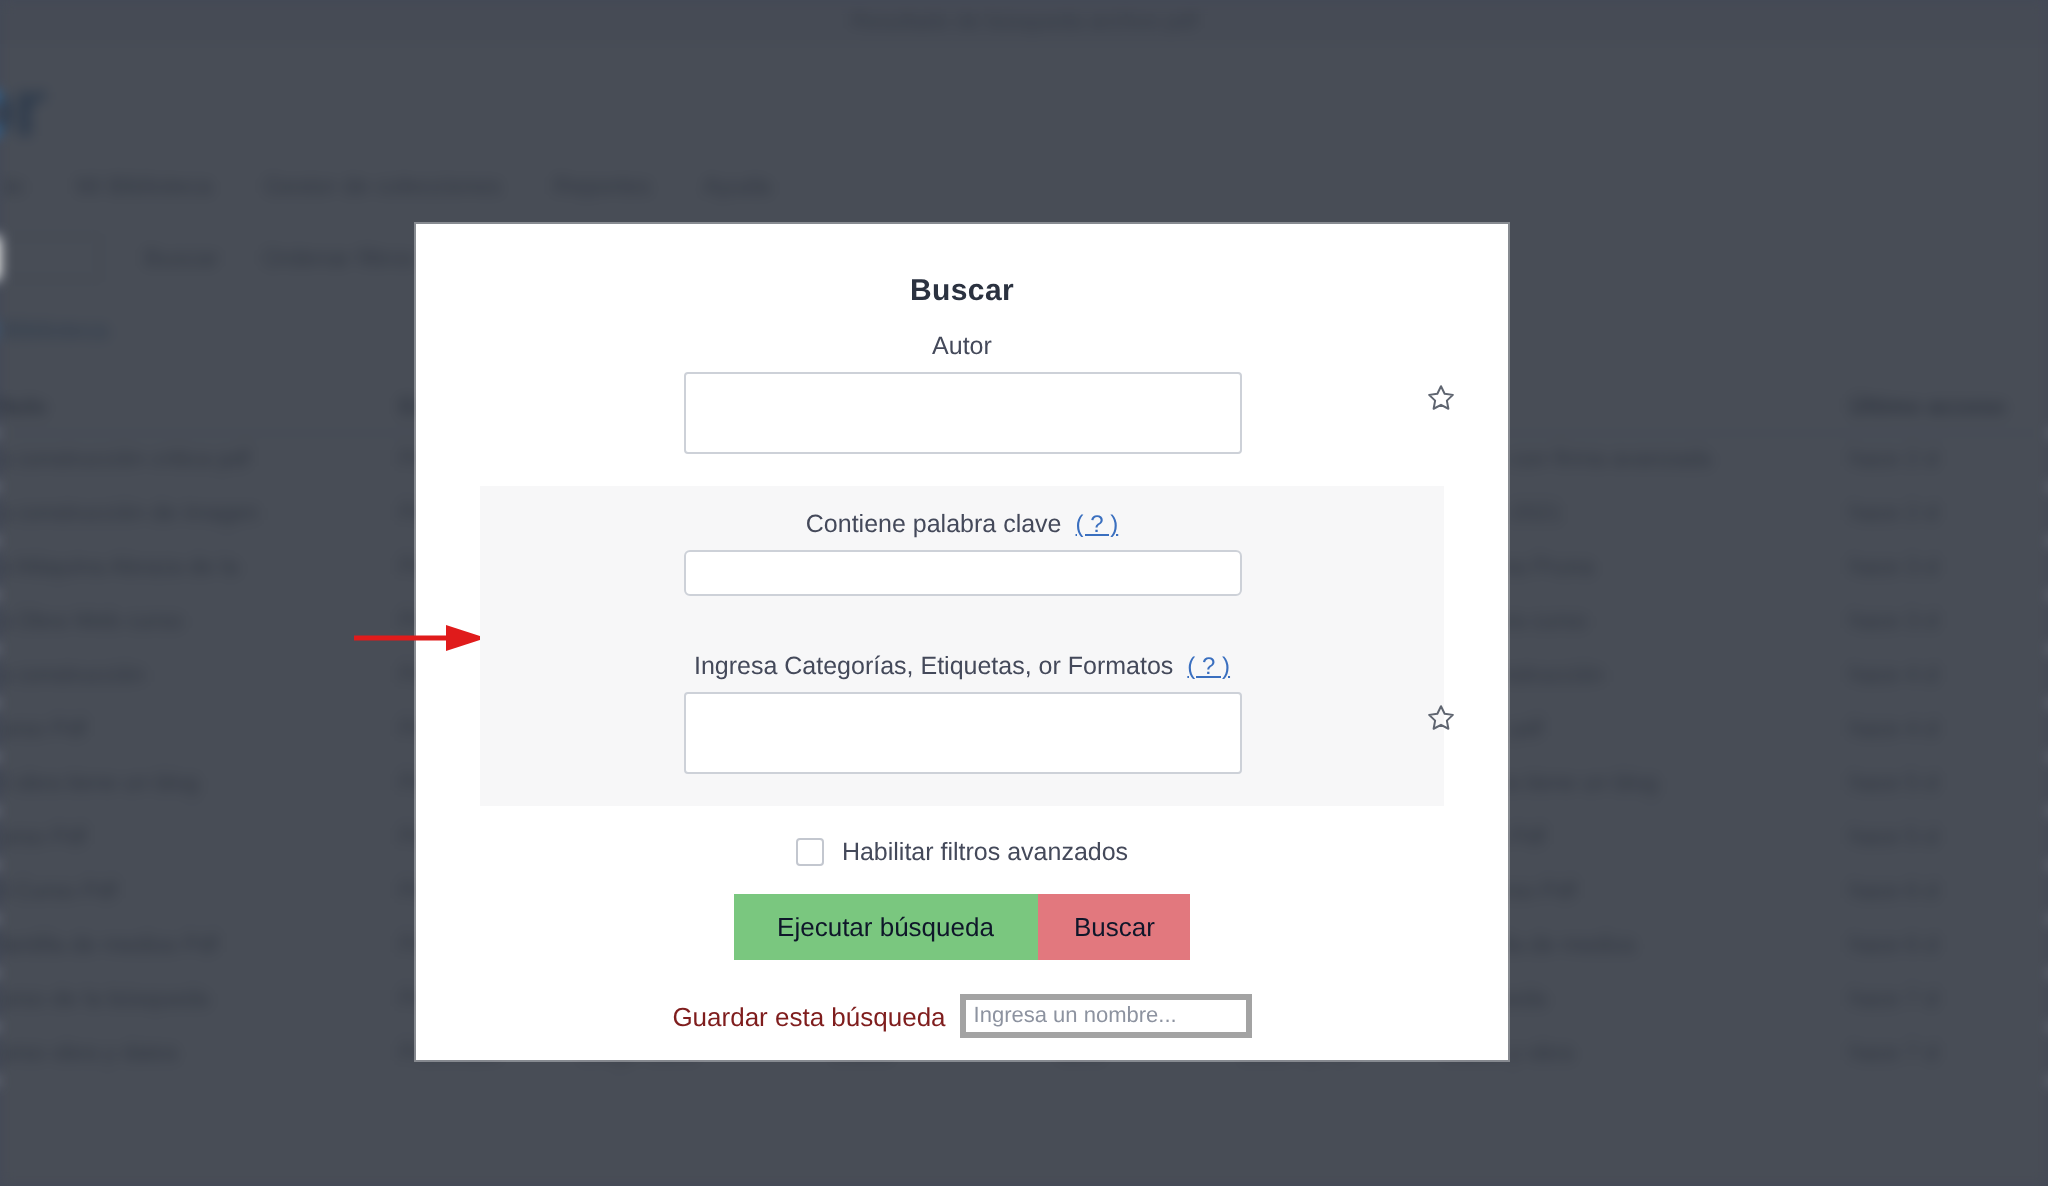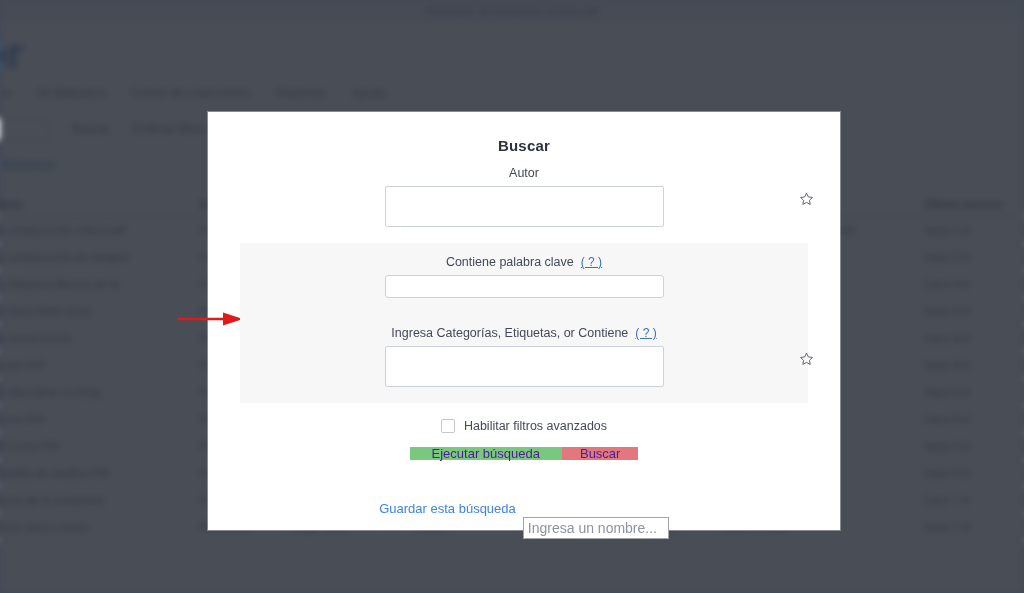--- a/index.html
+++ b/index.html
@@ -75,21 +75,21 @@
   }
   .bg-table td {
     padding: 7px 8px; border-bottom: 1px solid #e2e6ec;
     white-space: nowrap; overflow: hidden;
   }
 
   
   #modal {
     position: absolute;
     left: 208px; top: 112px;
-    width: 632px; height: 418px;
+    width: 546px; height: 418px;
     background: #ffffff;
     z-index: 20;
     box-shadow: 0 0 0 1px rgba(255,255,255,0.35);
   }
 
   .modal-title {
     text-align: center;
     font-size: 15px;
     font-weight: bold;
     color: #2b3240;
@@ -166,46 +166,45 @@
     cursor: pointer;
   }
   .cbx-label { font-size: 12.5px; color: #44495a; }
 
   .btn-row {
     display: flex; justify-content: center; align-items: stretch;
     margin-top: 14px;
   }
   .btn {
     border: none;
-    color: #4c1d95;
+    color: #0f172a;
     font-family: "Liberation Sans", sans-serif;
     font-size: 13px;
-    padding: 0 18px;
+    padding: 10px 18px;
     cursor: pointer;
     line-height: 1;
   }
   .btn-go { background: #7ac77f; padding-left: 22px; padding-right: 22px; }
   .btn-close { background: #e2787e; }
 
   .save-row {
     display: flex; justify-content: center; align-items: center;
     gap: 7px;
     margin-top: 17px;
   }
-  .save-label { font-size: 13px; color: #3b82f6; }
+  .save-label { font-size: 13px; color: #7f1d1d; }
   .save-input {
     width: 146px; height: 22px;
-    border: 1px solid #a3a3a3;
+    border: 3px solid #a3a3a3;
     background: #fff;
     font-family: "Liberation Sans", sans-serif;
-    font-size: 14px;
+    font-size: 11px;
     color: #333;
     padding: 0 4px;
     outline: none;
-    margin-top: 40px;
   }
   .save-input::placeholder { color: #8d93a0; }
 </style>
 </head>
 <body>
 
 <div id="page">
 
   <div id="bg-layer">
     <div id="bg-inner">
@@ -390,21 +389,21 @@
         <input class="txt-input" type="text" placeholder="" style="">
         <svg class="arrow-annotation" viewBox="0 0 66 14">
           <line x1="0" y1="7" x2="50" y2="7" stroke="#e01b1b" stroke-width="2.6"></line>
           <polygon points="46,0.5 66,7 46,13.5" fill="#e01b1b"></polygon>
         </svg>
       </div>
     </div>
 
     <div class="field-row striped">
       <div class="field-label">
-        <span>Ingresa Categorías, Etiquetas, or Contiene</span><span class="help-link">( ? )</span>
+        <span>Ingresa Categorías, Etiquetas, or Formatos</span><span class="help-link">( ? )</span>
       </div>
       <input class="txt-input tall" type="text" placeholder="" style="">
       <svg class="star-icon" viewBox="0 0 24 24">
         <path d="M12 2.6l2.9 6.0 6.6.9-4.8 4.6 1.2 6.5L12 17.5 6.1 20.6l1.2-6.5L2.5 9.5l6.6-.9z" fill="none" stroke="#5f6570" stroke-width="1.6" stroke-linejoin="round"></path>
       </svg>
     </div>
 
     <div class="checkbox-row">
       <span class="cbx"></span>
       <span class="cbx-label">Habilitar filtros avanzados</span>

